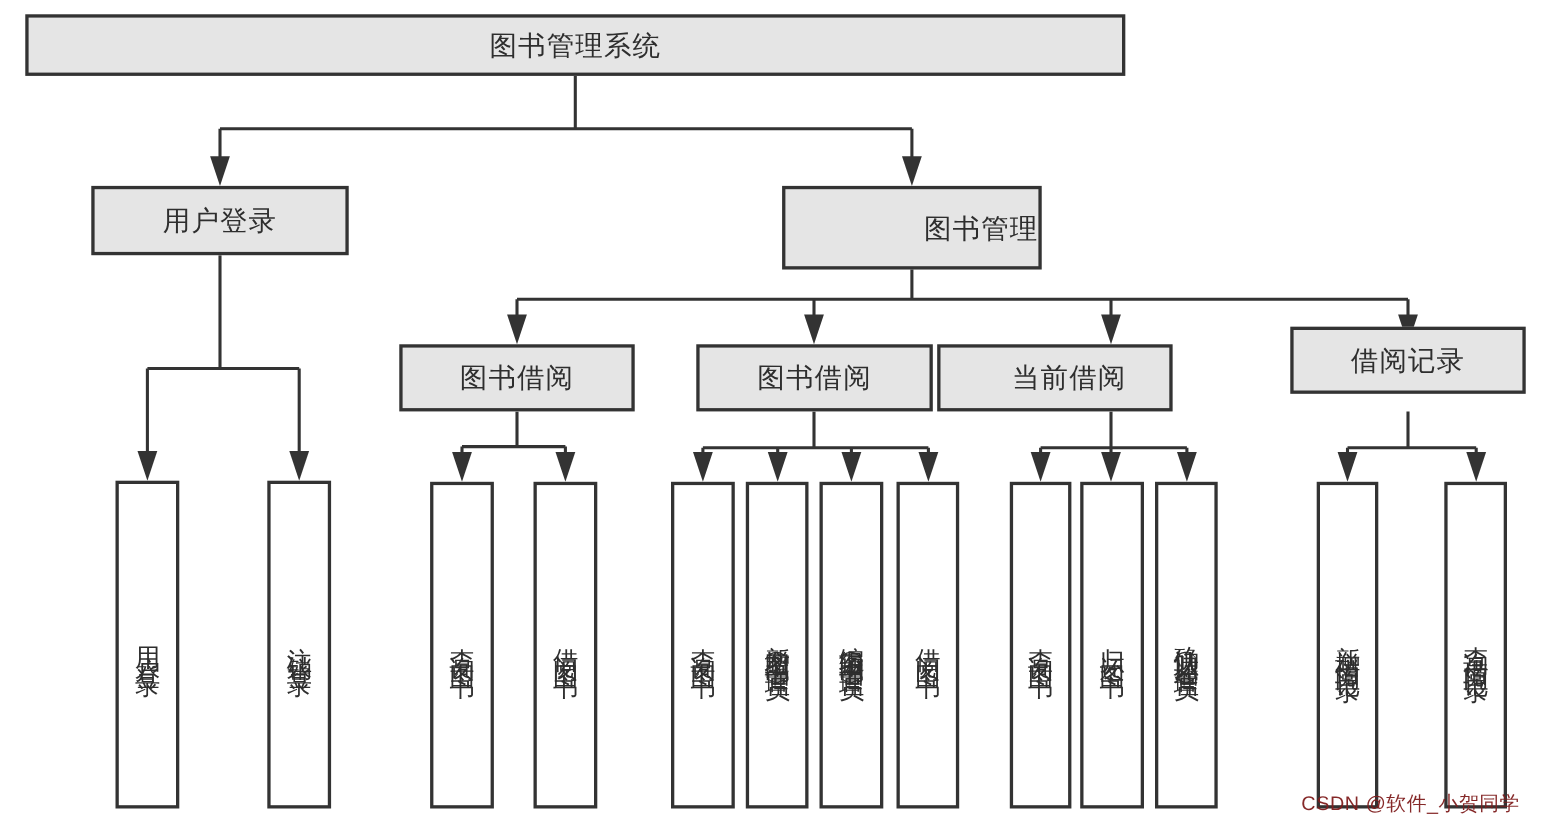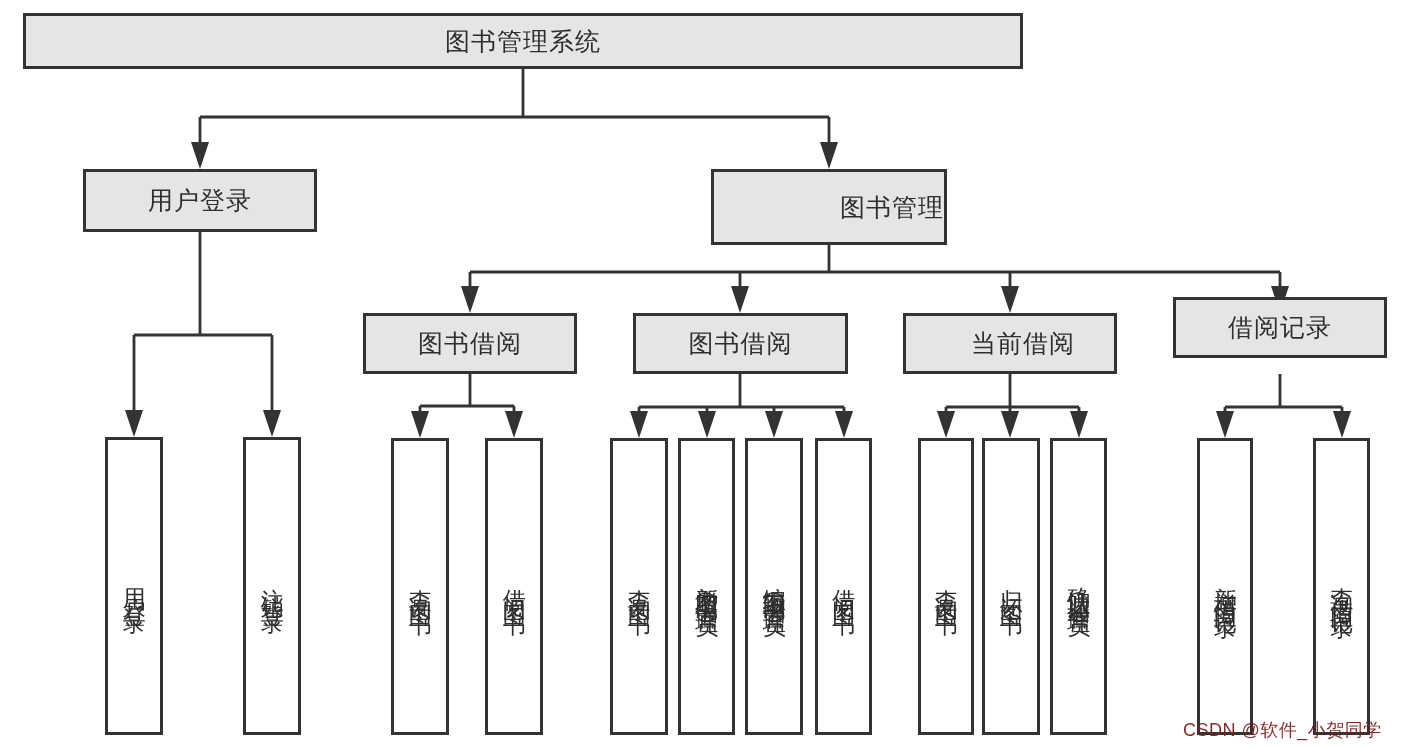--- a/index.html
+++ b/index.html
@@ -139,21 +139,21 @@
   <div class="box" style="left:711px; top:169px; width:236px; height:76px;justify-content:flex-end;">
     <span>图书管理</span>
   </div>
 
   <div class="box" style="left:363px; top:313px; width:214px; height:61px;">
     <span>图书借阅</span>
   </div>
   <div class="box" style="left:633px; top:313px; width:215px; height:61px;">
     <span>图书借阅</span>
   </div>
-  <div class="box" style="left:903px; top:313px; width:214px; height:61px;padding-left:26px;">
+  <div class="box" style="left:852px; top:313px; width:214px; height:61px;padding-left:26px;">
     <span>当前借阅</span>
   </div>
   <div class="box" style="left:1173px; top:297px; width:214px; height:61px;">
     <span>借阅记录</span>
   </div>
 
   <div class="leaf" style="left:105px; top:437px; width:58px; height:298px;">
     <span>用户登录</span>
   </div>
   <div class="leaf" style="left:243px; top:437px; width:58px; height:298px;">

